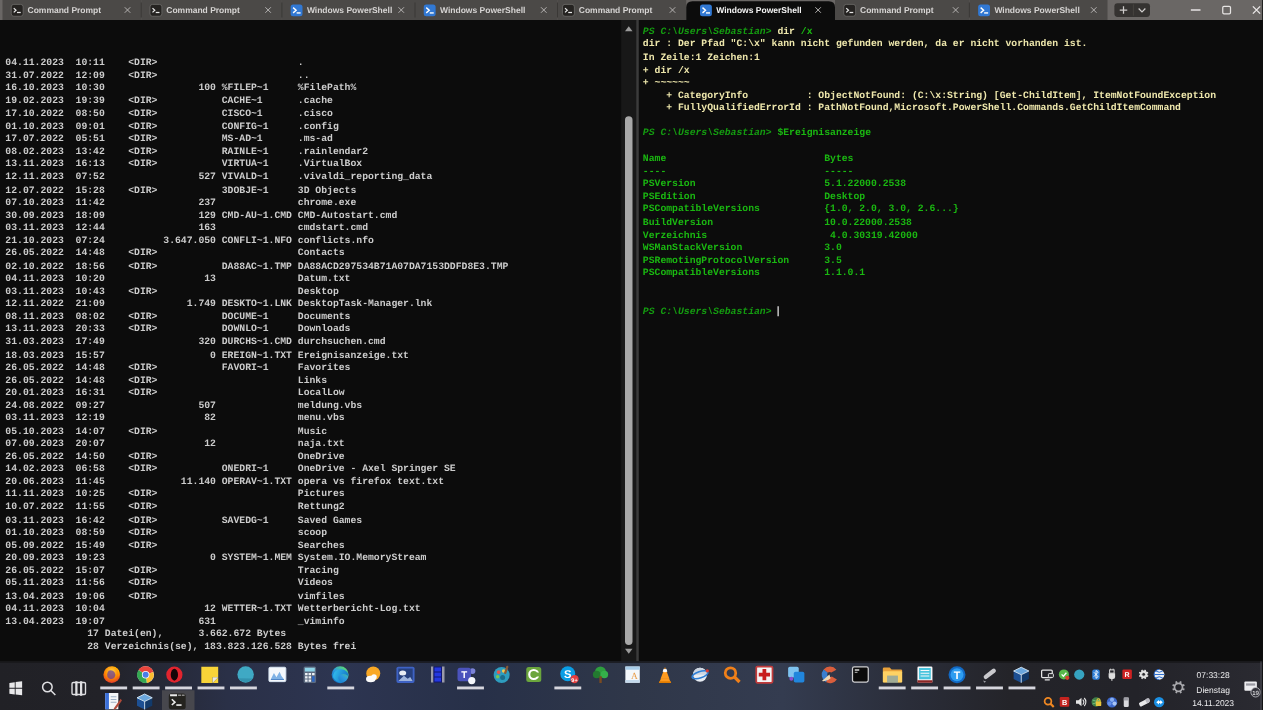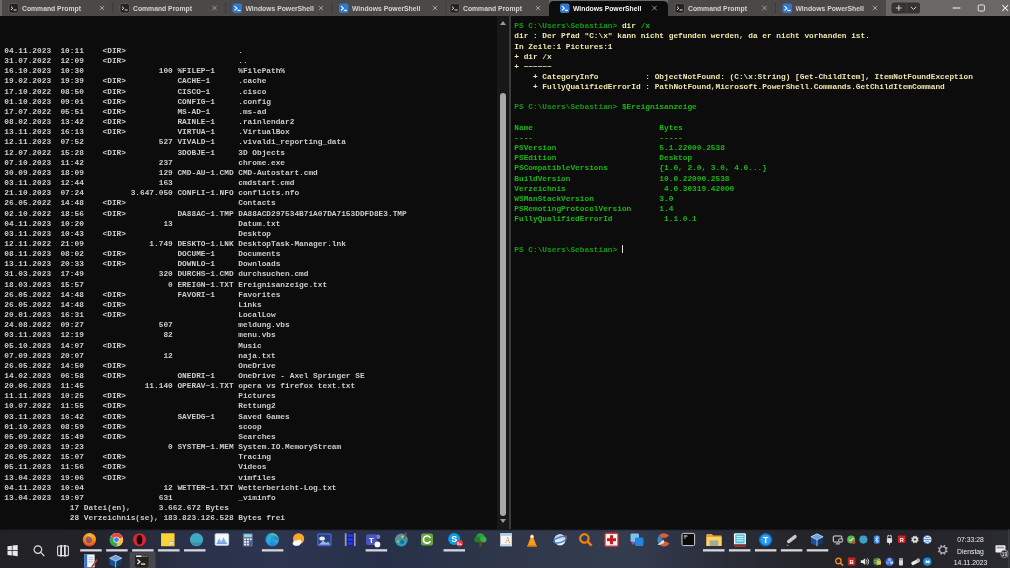--- a/index.html
+++ b/index.html
@@ -1,20 +1,20 @@
 <!DOCTYPE html>
 <html><head><meta charset="utf-8"><style>
 * { margin:0; padding:0; box-sizing:border-box; }
 html,body { width:1010px; height:568px; overflow:hidden; background:#0c0c0c; }
 #tabbar { position:absolute; left:0; top:0; }
 #term { position:absolute; left:0; top:16px; width:1010px; height:513px; background:#0c0c0c; }
 pre { position:absolute; font:bold 7.815px/10.15px "Liberation Mono", monospace; white-space:pre; }
 #lp { left:4.3px; top:30px; color:#cccccc; }
 #rp { left:514.3px; top:5.2px; color:#149c10; }
-.g { color:#149c10; }
+.g { color:#149c10;font-style:italic; }
 .G { color:#1ab811; }
 .y { color:#eee7ac; }
 #sbtrack { position:absolute; left:496.5px; top:0; width:12.3px; height:513px; background:#181818; }
 #sbthumb { position:absolute; left:499.6px; top:76.5px; width:6px; height:423px; background:#a8a8a8; border-radius:3px; }
 .arr { position:absolute; width:0; height:0; left:499.7px; }
 #sbup { top:4.5px; border-left:3.1px solid transparent; border-right:3.1px solid transparent; border-bottom:4.4px solid #9b9b9b; }
 #sbdn { top:503px; border-left:3.1px solid transparent; border-right:3.1px solid transparent; border-top:4.4px solid #9b9b9b; }
 #divider { position:absolute; left:509.2px; top:0; width:1.8px; height:513px; background:#3c3c3c; }
 #cursor { position:absolute; left:621.9px; top:228.9px; width:1.6px; height:8px; background:#e8e8e8; }
 #taskbar { position:absolute; left:0; top:529px; }
@@ -144,38 +144,38 @@
 05.11.2023  11:56    &lt;DIR&gt;                        Videos
 13.04.2023  19:06    &lt;DIR&gt;                        vimfiles
 04.11.2023  10:04                 12 WETTER~1.TXT Wetterbericht-Log.txt
 13.04.2023  19:07                631              _viminfo
               17 Datei(en),      3.662.672 Bytes
               28 Verzeichnis(se), 183.823.126.528 Bytes frei
 
 C:\Users\Sebastian&gt;</pre>
 <pre id="rp"><span class="g">PS C:\Users\Sebastian&gt; </span><span class="y">dir</span><span class="G"> /x</span>
 <span class="y">dir : Der Pfad "C:\x" kann nicht gefunden werden, da er nicht vorhanden ist.</span>
-<span class="y">In Zeile:1 Pictures:1</span>
+<span class="y">In Zeile:1 Zeichen:1</span>
 <span class="y">+ dir /x</span>
 <span class="y">+ ~~~~~~</span>
 <span class="y">    + CategoryInfo          : ObjectNotFound: (C:\x:String) [Get-ChildItem], ItemNotFoundException</span>
 <span class="y">    + FullyQualifiedErrorId : PathNotFound,Microsoft.PowerShell.Commands.GetChildItemCommand</span>
 
 <span class="g">PS C:\Users\Sebastian&gt; </span><span class="G">$Ereignisanzeige</span>
 
 <span class="G">Name                           Bytes</span>
 <span class="G">----                           -----</span>
 <span class="G">PSVersion                      5.1.22000.2538</span>
 <span class="G">PSEdition                      Desktop</span>
-<span class="G">PSCompatibleVersions           {1.0, 2.0, 3.0, 4.0...}</span>
+<span class="G">PSCompatibleVersions           {1.0, 2.0, 3.0, 2.6...}</span>
 <span class="G">BuildVersion                   10.0.22000.2538</span>
 <span class="G">Verzeichnis                     4.0.30319.42000</span>
 <span class="G">WSManStackVersion              3.0</span>
-<span class="G">PSRemotingProtocolVersion      1.4</span>
-<span class="G">FullyQualifiedErrorId           1.1.0.1</span>
+<span class="G">PSRemotingProtocolVersion      3.5</span>
+<span class="G">PSCompatibleVersions           1.1.0.1</span>
 
 
 <span class="g">PS C:\Users\Sebastian&gt;</span></pre>
 <div id="sbtrack"></div>
 <div id="sbthumb"></div>
 <div class="arr" id="sbup"></div>
 <div class="arr" id="sbdn"></div>
 <div id="divider"></div>
 <div id="cursor"></div>
 </div>

